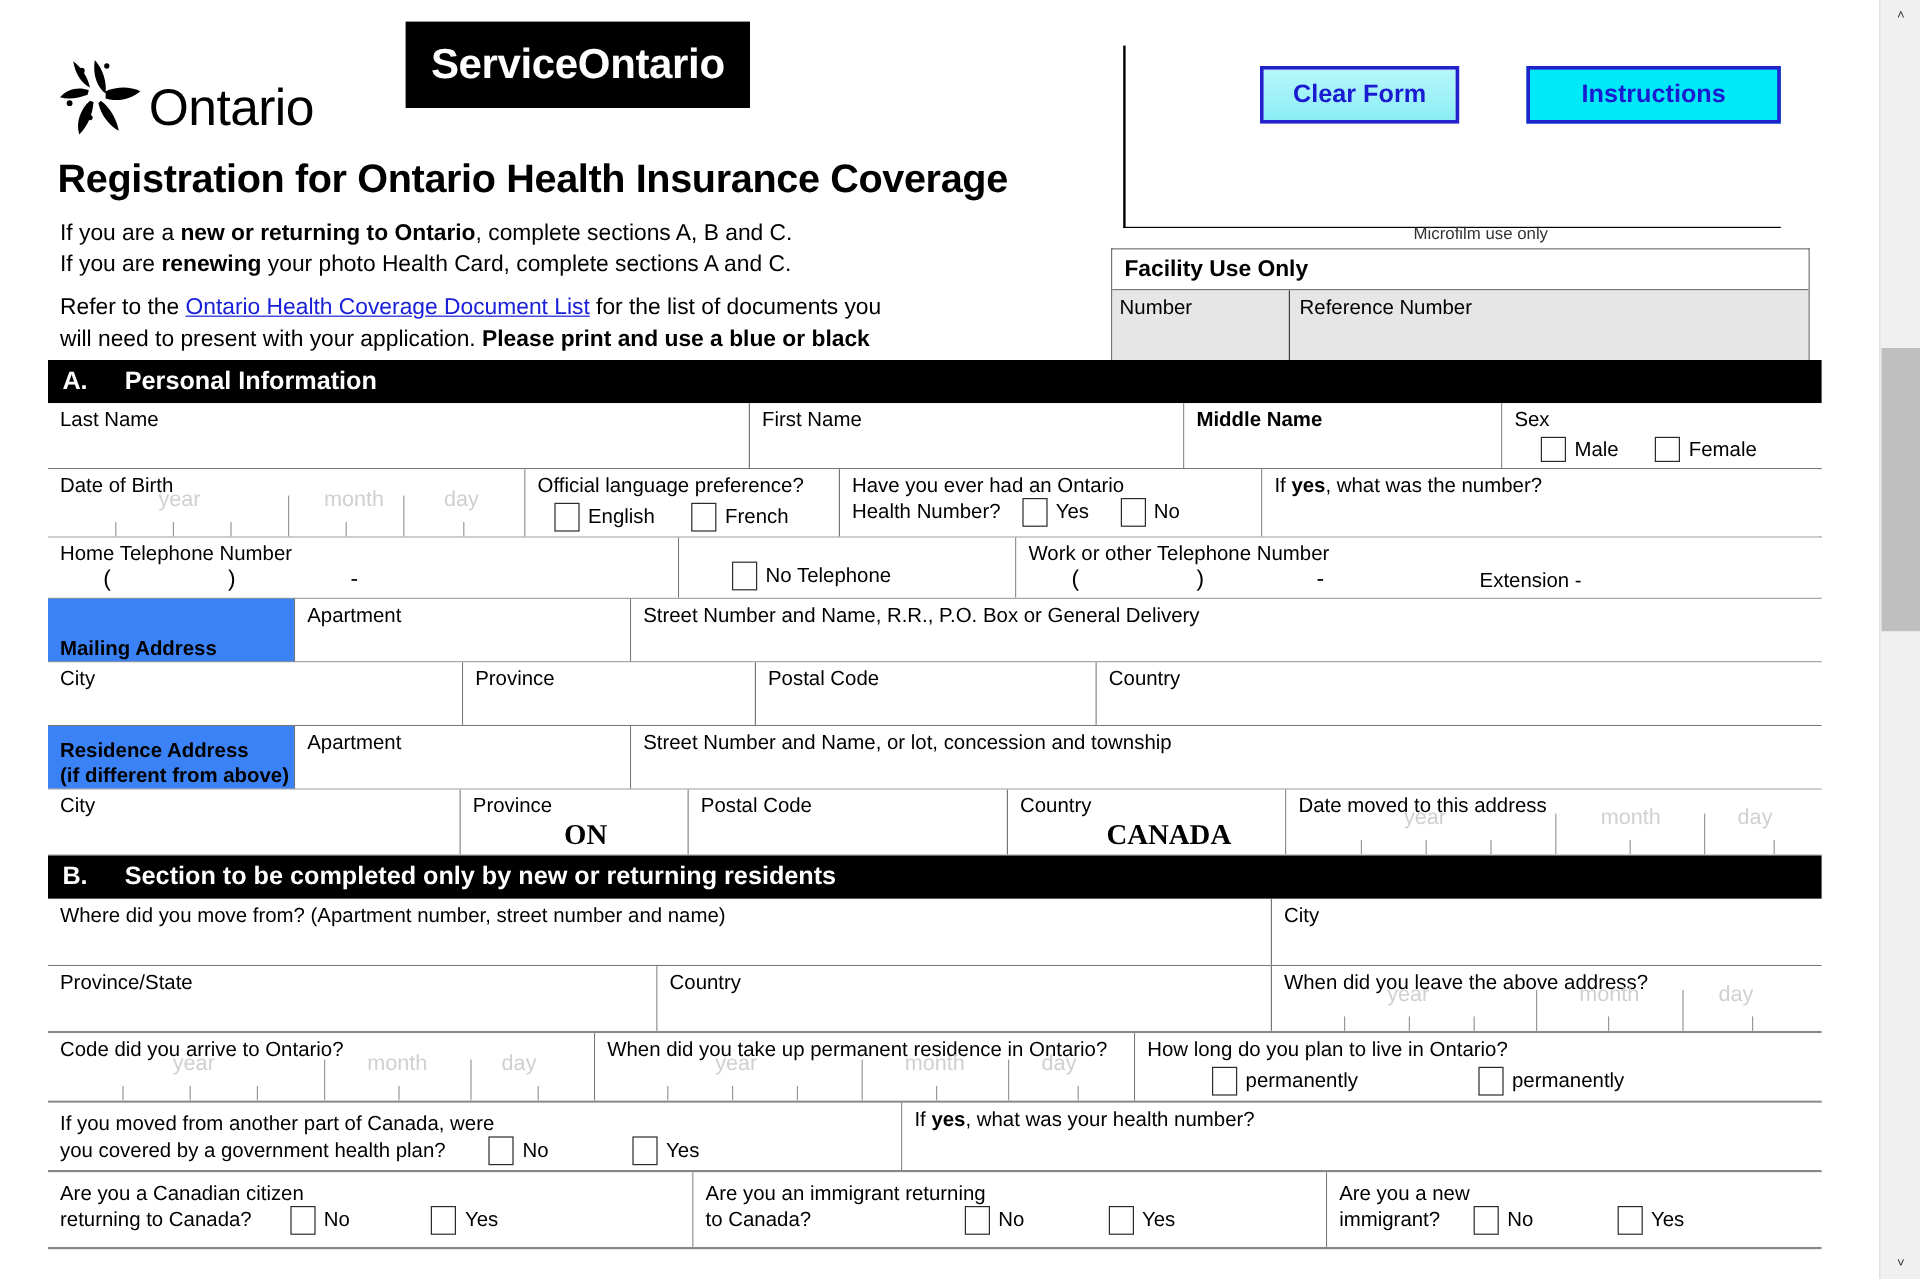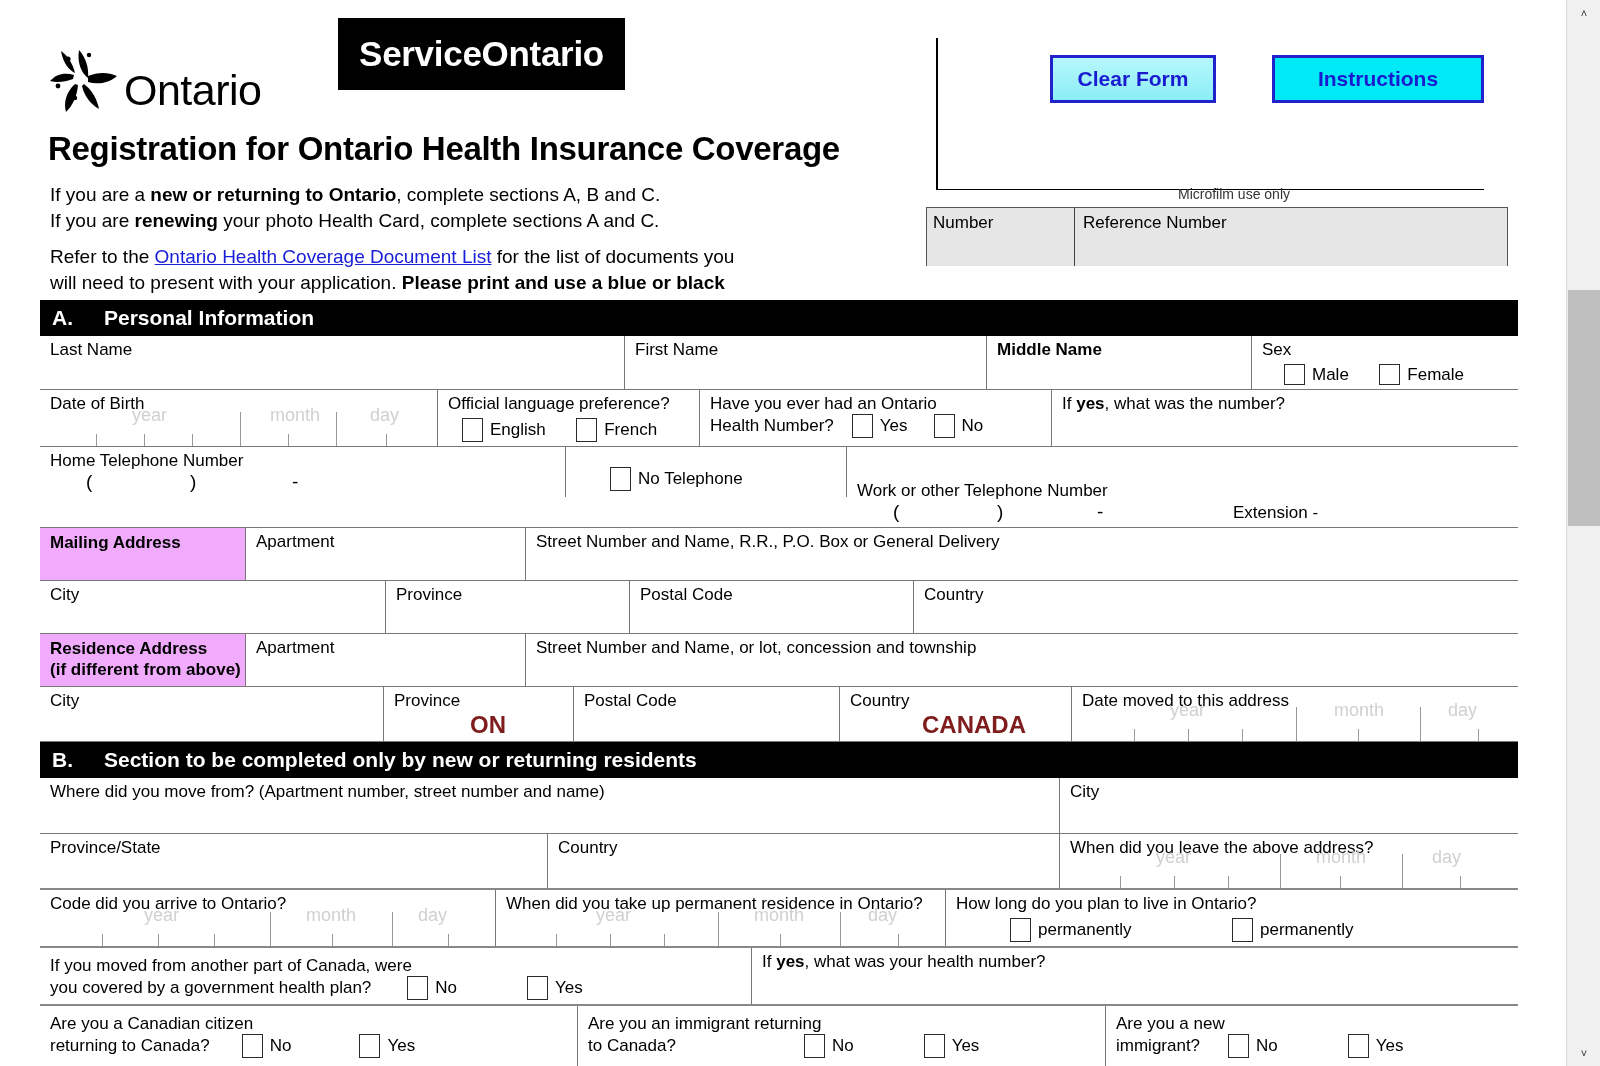--- a/index.html
+++ b/index.html
@@ -190,26 +190,26 @@
     position: relative;
     border-right: 1px solid #777;
     padding: 4px 0 0 10px;
     min-height: 48px;
     background: #fff;
   }
   .cell:last-child { border-right: none; }
   .lbl { font-size: 17px; color: #000; line-height: 20px; white-space: nowrap; }
   .lbl b { font-weight: bold; }
   .grayhead {
-    background: #f0abfc;
+    background: #3b82f6;
     font-weight: bold;
     font-size: 17px;
     display: flex;
     flex-direction: column;
-    justify-content: flex-start;
+    justify-content: flex-end;
     line-height: 21px;
   }
 
   .cb {
     display: inline-block;
     width: 21px; height: 21px;
     border: 1px solid #2b2b2b;
     background: #fff;
     vertical-align: -5px;
     margin-right: 7px;
@@ -236,21 +236,22 @@
   .ph {
     position: absolute;
     color: #d0d0d0;
     font-size: 18px;
     bottom: 20px;
   }
   .bigval {
     position: absolute;
     font-size: 24px;
     font-weight: bold;
-    color: #7f1d1d;
+    color: #000000;
+    font-family: Liberation Serif, serif;
   }
   .phone-marks {
     position: absolute;
     font-size: 19px;
     color: #000;
     bottom: 4px;
   }
 </style>
 </head>
 <body>
@@ -293,20 +294,21 @@
       </div>
 
       <div class="tools">
         <div class="btn btn-clear">Clear Form</div>
         <div class="btn btn-instructions">Instructions</div>
       </div>
 
       <div class="microfilm">Microfilm use only</div>
 
       <div class="facility">
+        <div class="facility-title">Facility Use Only</div>
         <div class="facility-body">
           <div class="fac-num"><span class="lbl">Number</span></div>
           <div class="fac-ref"><span class="lbl">Reference Number</span></div>
         </div>
       </div>
     </div>
 
     <div class="sec-bar">
       <span class="letter">A.</span>
       <span>Personal Information</span>
@@ -393,21 +395,21 @@
         <span class="phone-marks" style="left:252px;">-</span>
       </div>
       <div class="cell" style="width:281px;height:50px;">
         <div class="cbrow" style="padding-left:34px;padding-top:12px;">
           <span class="cbwrap">
                 <span class="cb tall"></span>
                 <span>No Telephone</span>
               </span>
         </div>
       </div>
-      <div class="cell" style="width:671px;height:50px;margin-top:30px;">
+      <div class="cell" style="width:671px;height:50px;">
         <div class="lbl">Work or other Telephone Number</div>
         <span class="phone-marks" style="left:46px;">(</span>
         <span class="phone-marks" style="left:150px;">)</span>
         <span class="phone-marks" style="left:250px;">-</span>
         <span class="phone-marks" style="left:386px;font-size:17px;">Extension -</span>
       </div>
     </div>
 
     <div class="row">
       <div class="cell grayhead" style="width:206px;height:52px;">

